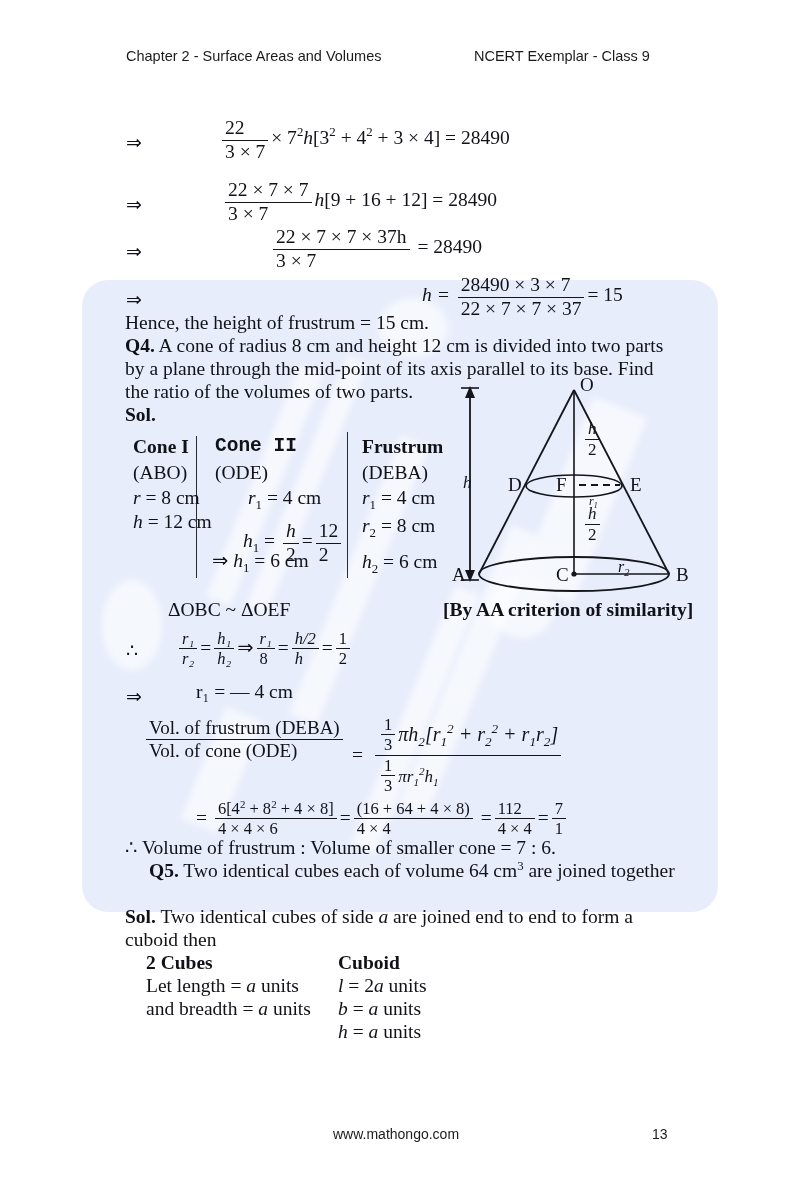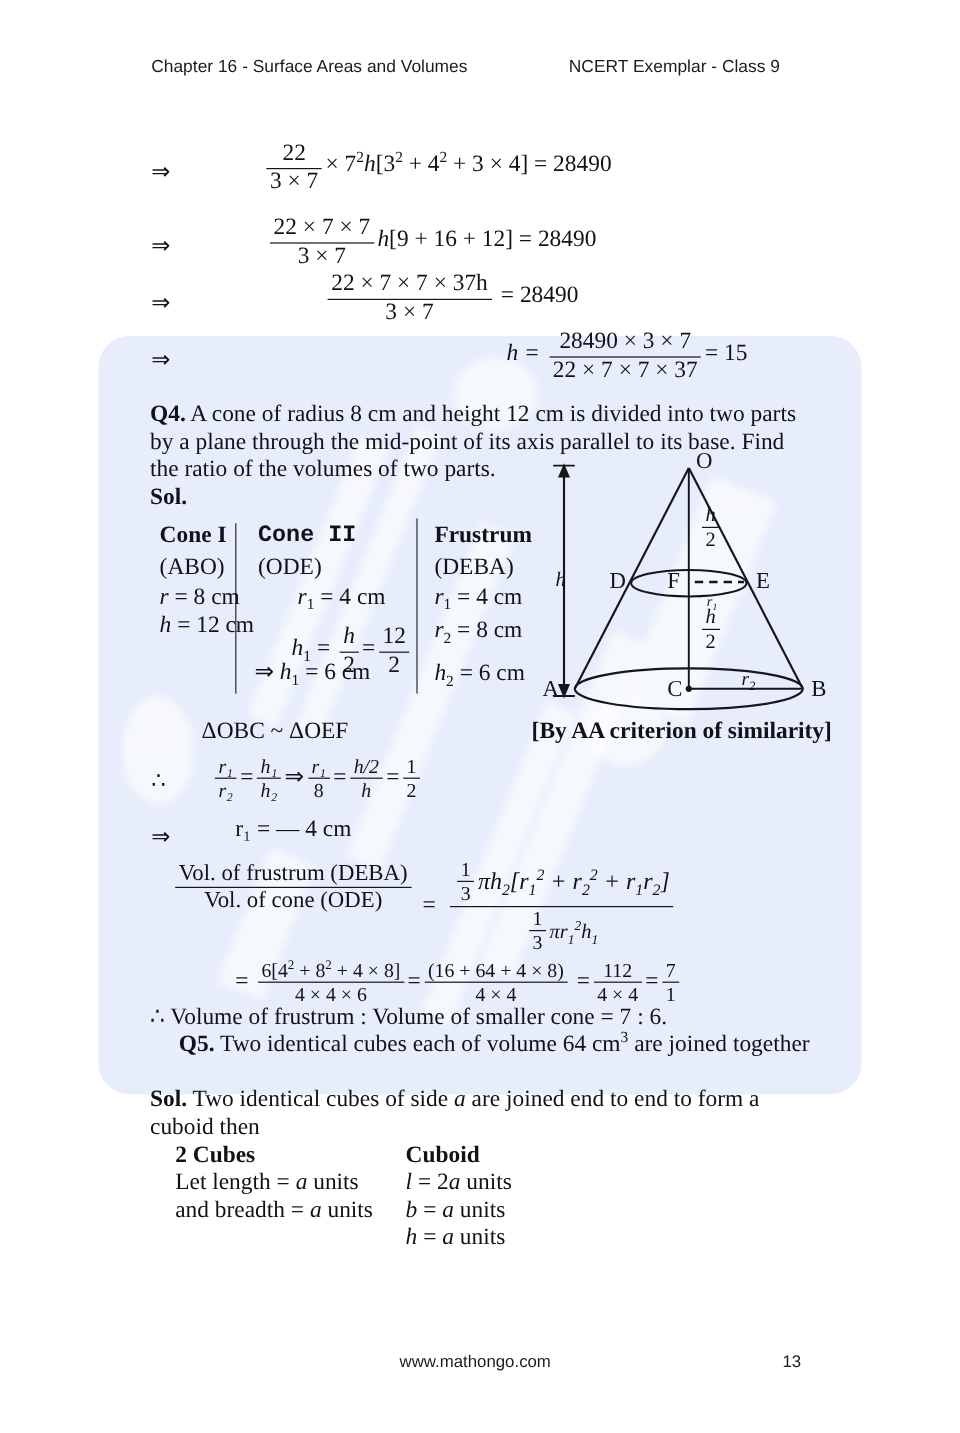--- a/index.html
+++ b/index.html
@@ -26,21 +26,21 @@
 
   
   .t{position:absolute;white-space:nowrap;font-size:19.5px;line-height:1;}
   .b{font-weight:bold;}
   .it{font-style:italic;}
 
   
   .sym{position:absolute;font-size:19px;white-space:nowrap;}
 
   
-  .fr{display:inline-block;vertical-align:-0.72em;text-align:center;
+  .fr{display:inline-block;vertical-align:-0.72em;text-align:left;
       margin:0 3px;position:relative;}
   .fr .n{display:block;padding:0 3px 1px 3px;line-height:1.06;}
   .fr .d{display:block;padding:1px 3px 0 3px;line-height:1.06;
          border-top:1.4px solid #15151c;}
   .fr.sml{font-size:16.5px;vertical-align:-0.66em;}
 
   .sup{font-size:0.66em;vertical-align:super;line-height:0;}
   .sub{font-size:0.66em;vertical-align:sub;line-height:0;}
 
   
@@ -58,21 +58,21 @@
        font-family:"Liberation Sans", sans-serif;font-size:14px;color:#1b1b1b;}
   .ftr .site{position:absolute;left:333px;top:0;}
   .ftr .pg{position:absolute;left:652px;top:0;}
 </style>
 </head>
 <body>
 
 <div class="page">
 
   <div class="hdr">
-    <span class="left">Chapter 16 - Surface Areas and Volumes</span>
+    <span class="left">Chapter 2 - Surface Areas and Volumes</span>
     <span class="right">NCERT Exemplar - Class 9</span>
   </div>
 
   <span class="sym" style="left:126px;top:131px;">⇒</span>
   <div class="t" style="left:219px;top:118px;">
     <span class="fr"><span class="n">22</span><span class="d">3 × 7</span></span><span>× 7</span><span class="sup">2</span><span class="it">h</span><span>[3</span><span class="sup">2</span><span> + 4</span><span class="sup">2</span><span> + 3 × 4]</span>&nbsp;<span>= 28490</span>
   </div>
 
   <span class="sym" style="left:126px;top:193px;">⇒</span>
   <div class="t" style="left:222px;top:180px;">
@@ -97,20 +97,21 @@
     <i style="left:20px;top:300px;width:60px;height:90px;border-radius:50%;"></i>
     <i style="left:120px;top:430px;width:40px;height:120px;transform:rotate(22deg);"></i>
   </div>
 
   <span class="sym" style="left:126px;top:288px;">⇒</span>
   <div class="t" style="left:422px;top:275px;">
     <span class="it">h =</span>
     <span class="fr"><span class="n">28490 × 3 × 7</span><span class="d">22 × 7 × 7 × 37</span></span><span>= 15</span>
   </div>
 
+  <div class="t" style="left:125px;top:313px;">Hence, the height of frustrum = 15 cm.</div>
 
   <div class="t" style="left:125px;top:336px;">
     <span class="b">Q4.</span>
     <span>A cone of radius 8 cm and height 12 cm is divided into two parts</span>
   </div>
   <div class="t" style="left:125px;top:359px;">by a plane through the mid-point of its axis parallel to its base. Find</div>
   <div class="t" style="left:125px;top:382px;">the ratio of the volumes of two parts.</div>
   <div class="t b" style="left:125px;top:405px;">Sol.</div>
 
   <div class="vline" style="left:196px;top:436px;height:142px;"></div>

